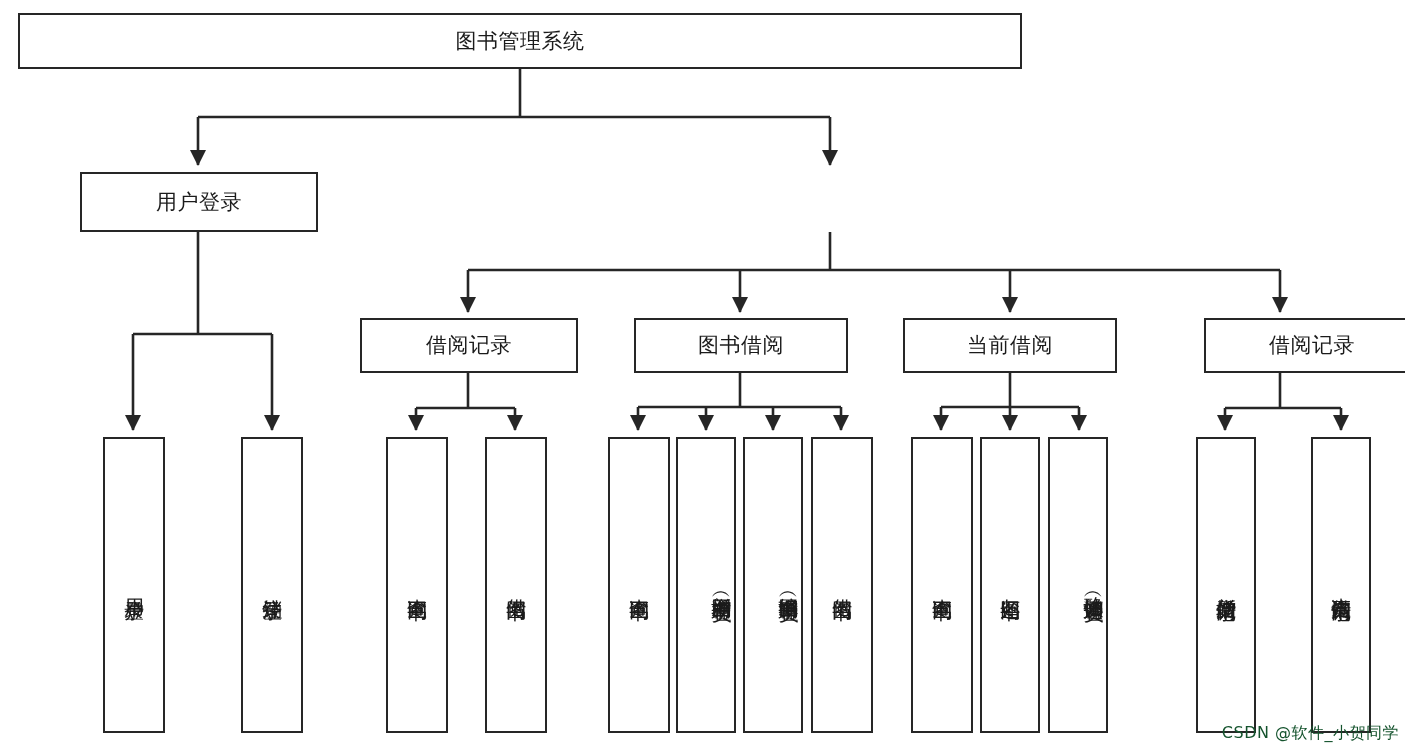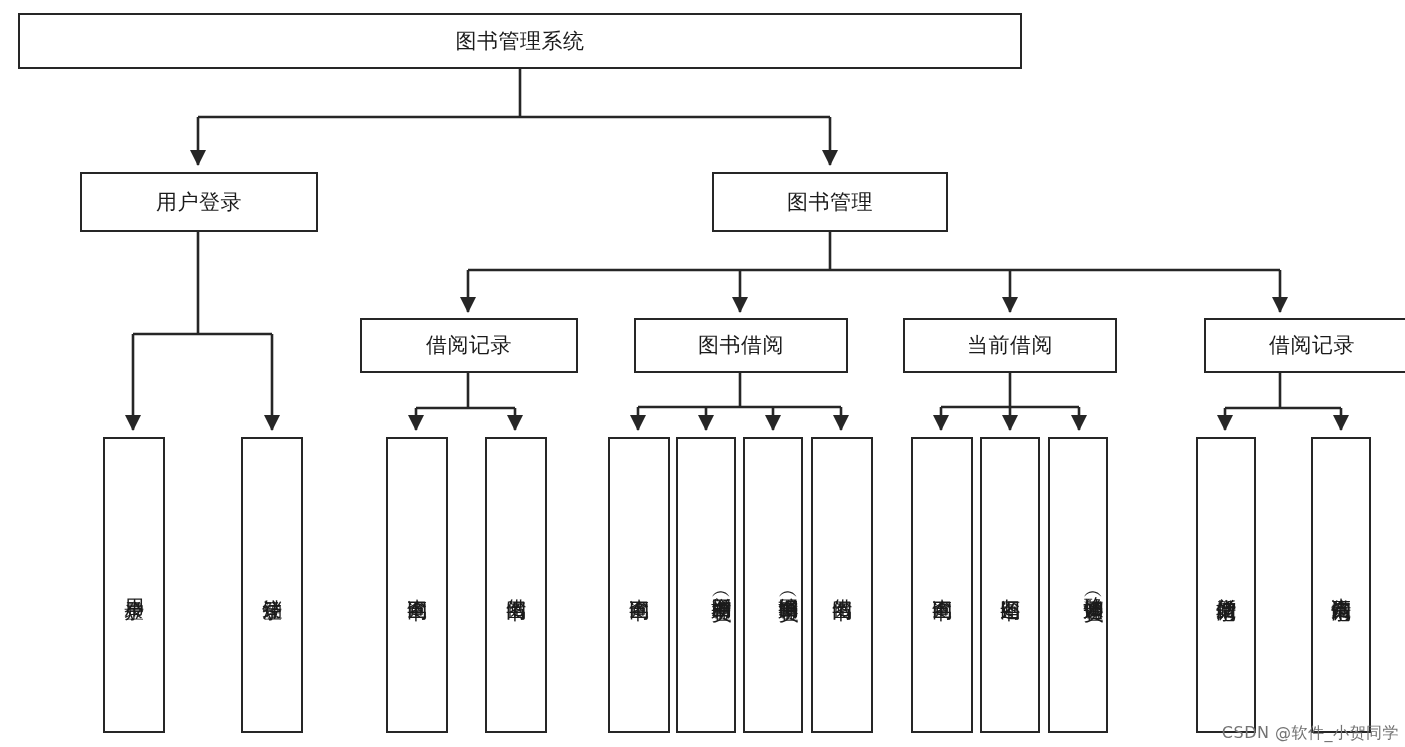--- a/index.html
+++ b/index.html
@@ -54,21 +54,21 @@
     align-items: center;
   }
   .node-root {
     font-size: 22px;
   }
   #watermark {
     position: absolute;
     right: 6px;
     bottom: 3px;
     font-size: 16px;
-    color: #737373;
+    color: #14532d;
     white-space: nowrap;
     letter-spacing: 0.5px;
   }
 </style>
 </head>
 <body>
 
 <div id="canvas">
 
   <svg id="wires" viewBox="0 0 1405 747" xmlns="http://www.w3.org/2000/svg">
@@ -117,21 +117,20 @@
       <path d="M 1280 373 L 1280 408"></path>
       <path d="M 1225 408 L 1341 408"></path>
       <path d="M 1225 408 L 1225 430" marker-end="url(#arr)"></path>
       <path d="M 1341 408 L 1341 430" marker-end="url(#arr)"></path>
     </g>
   </svg>
 
   <div class="node horiz node-root" style="left:18px; top:13px; width:1004px; height:56px;">图书管理系统</div>
 
   <div class="node horiz" style="left:80px; top:172px; width:238px; height:60px;">用户登录</div>
-  <div class="node horiz" style="left:712px; top:172px; width:236px; height:60px;">图书管理</div>
 
   <div class="node horiz" style="left:360px; top:318px; width:218px; height:55px;">借阅记录</div>
   <div class="node horiz" style="left:903px; top:318px; width:214px; height:55px;">当前借阅</div>
   <div class="node horiz" style="left:634px; top:318px; width:214px; height:55px;">图书借阅</div>
   <div class="node horiz" style="left:1172px; top:318px; width:216px; height:55px;margin-left:32px;">借阅记录</div>
 
   <div class="node vert mid" style="left:103px; top:437px; width:62px; height:296px;">用户登录</div>
   <div class="node vert mid" style="left:241px; top:437px; width:62px; height:296px;">注销登录</div>
 
   <div class="node vert mid" style="left:386px; top:437px; width:62px; height:296px;">查询图书</div>

